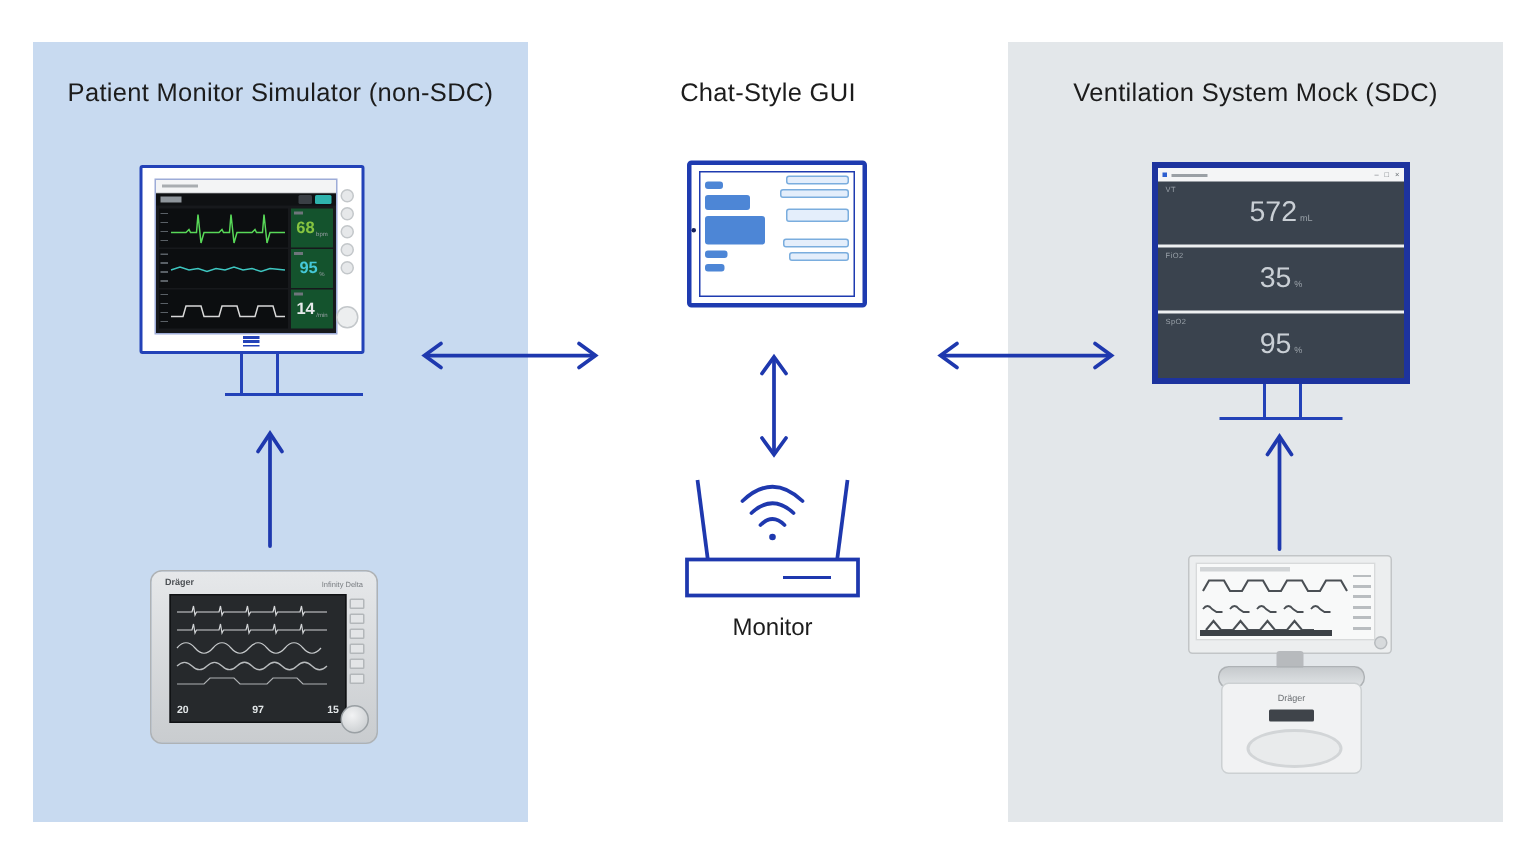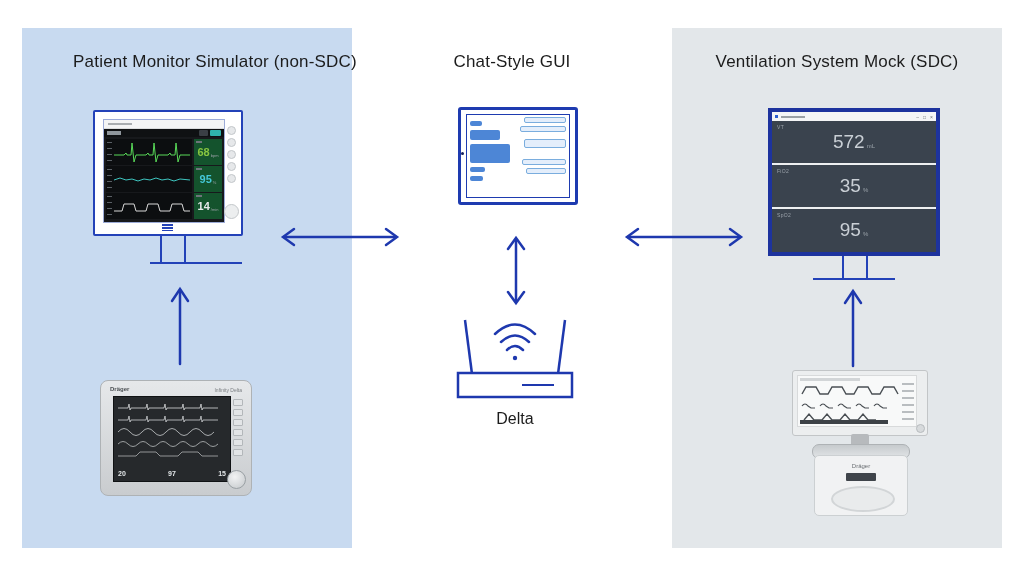--- a/index.html
+++ b/index.html
@@ -5,21 +5,21 @@
   html,body{margin:0;padding:0;background:#fff;}
   #canvas{position:relative;width:1024px;height:576px;background:#fff;overflow:hidden;
           font-family:"Liberation Sans", sans-serif;}
   .abs{position:absolute;}
 
   
   .panel{position:absolute;top:28px;height:520px;width:330px;}
   .panel-left{left:22px;background:#c8daf0;}
   .panel-right{left:672px;background:#e3e7ea;}
   .big-title{position:absolute;top:52px;font-size:17px;color:#1c1c1c;text-align:center;letter-spacing:.2px;}
-  .t-left{left:22px;width:330px;padding-left:28px;}
+  .t-left{left:22px;width:330px;}
   .t-center{left:432px;width:160px;}
   .t-right{left:672px;width:330px;}
 
   
   .lmon{left:93px;top:110px;width:146px;height:122px;background:#fff;
         border:2px solid #2342b8;border-radius:2px;}
   .lm-app{position:absolute;left:8px;top:7px;width:120px;height:102px;background:#fafbfc;
           border:1px solid #9dacd8;}
   .lm-titlebar{position:absolute;left:0;top:0;width:100%;height:8px;background:#f3f4f5;border-bottom:1px solid #dadcde;}
   .lm-titletext{position:absolute;left:4px;top:3px;width:24px;height:2px;background:#a9adb1;}
@@ -229,21 +229,21 @@
   <svg class="abs" style="left:450px;top:312px;" width="130" height="92">
     <line x1="22" y1="62" x2="15" y2="8" stroke="#1e38ae" stroke-width="2.5"></line>
     <line x1="108" y1="62" x2="115" y2="8" stroke="#1e38ae" stroke-width="2.5"></line>
     <circle cx="65" cy="46" r="2.2" fill="#1e38ae"></circle>
     <path d="M57,38 Q65,30 73,38" fill="none" stroke="#1e38ae" stroke-width="2.5" stroke-linecap="round"></path>
     <path d="M51,30 Q65,17 79,30" fill="none" stroke="#1e38ae" stroke-width="2.5" stroke-linecap="round"></path>
     <path d="M45,22 Q65,3 85,22" fill="none" stroke="#1e38ae" stroke-width="2.5" stroke-linecap="round"></path>
     <rect x="8" y="61" width="114" height="24" fill="#ffffff" stroke="#1e38ae" stroke-width="2.5"></rect>
     <line x1="72" y1="73" x2="104" y2="73" stroke="#1e38ae" stroke-width="2"></line>
   </svg>
-  <div class="abs router-label">Delta</div>
+  <div class="abs router-label">Monitor</div>
 
   <div class="abs rmon">
     <div class="rm-titlebar">
       <div class="rm-appicon"></div>
       <div class="rm-titletext"></div>
       <div class="rm-ctrls">
         <span>–</span>
         <span>□</span>
         <span>×</span>
       </div>

